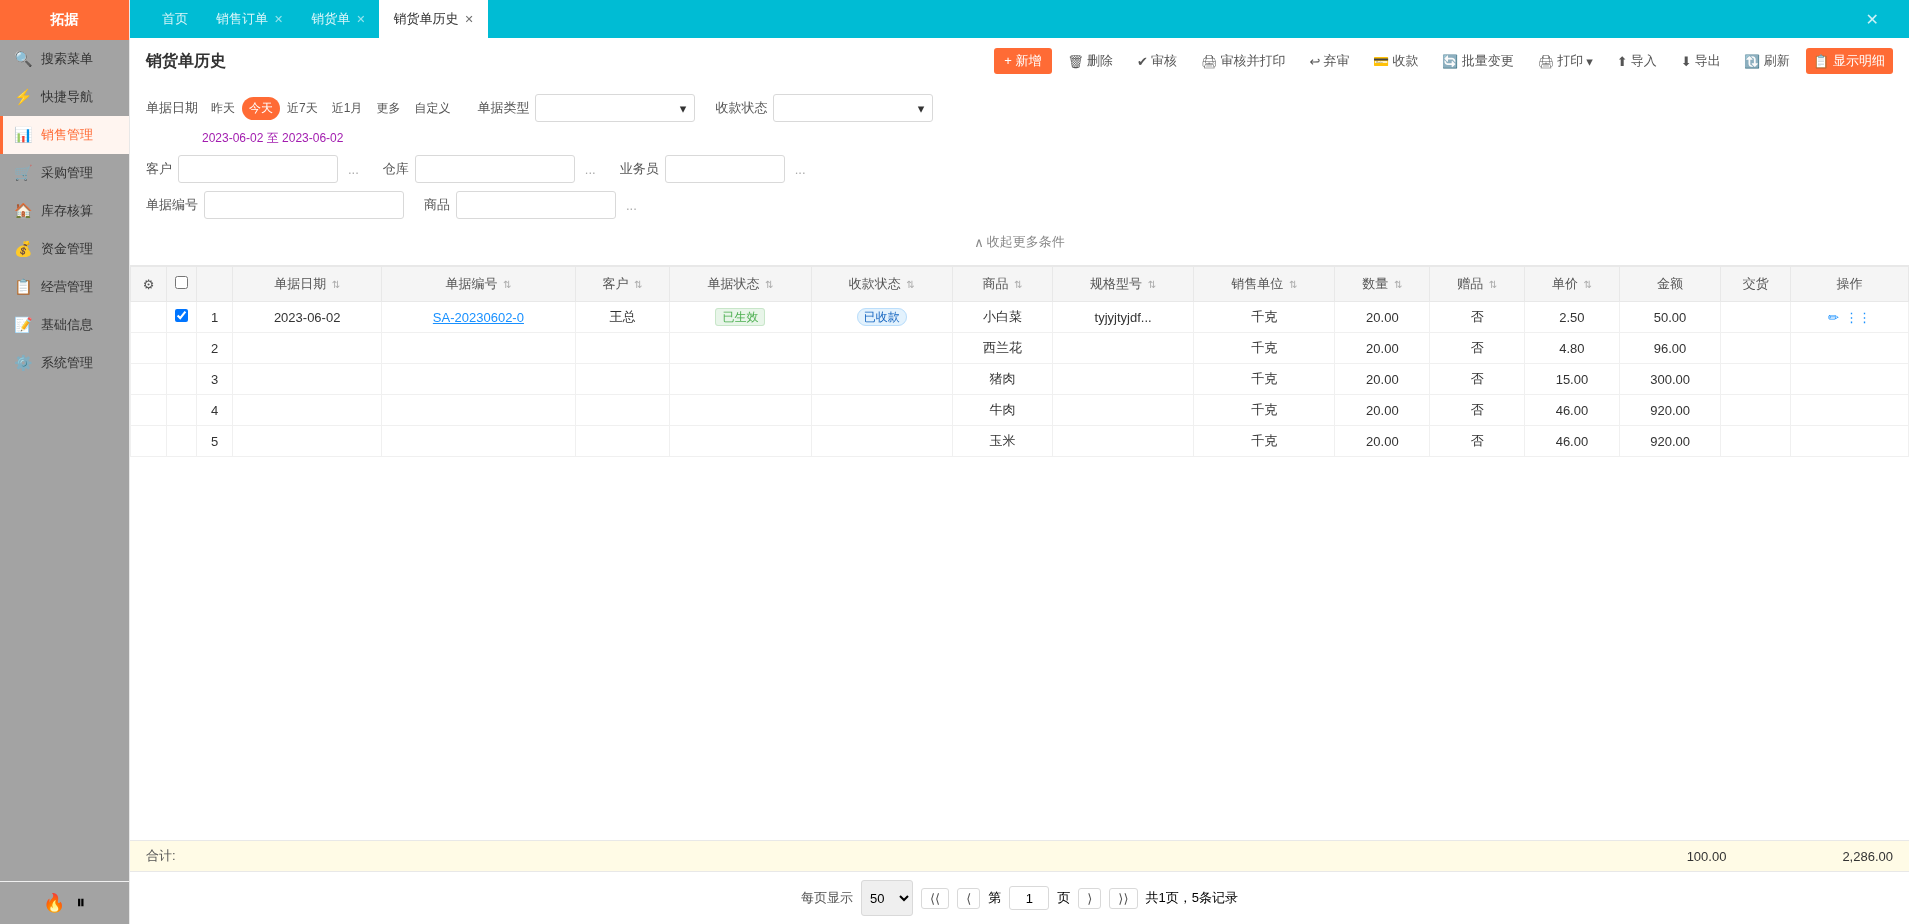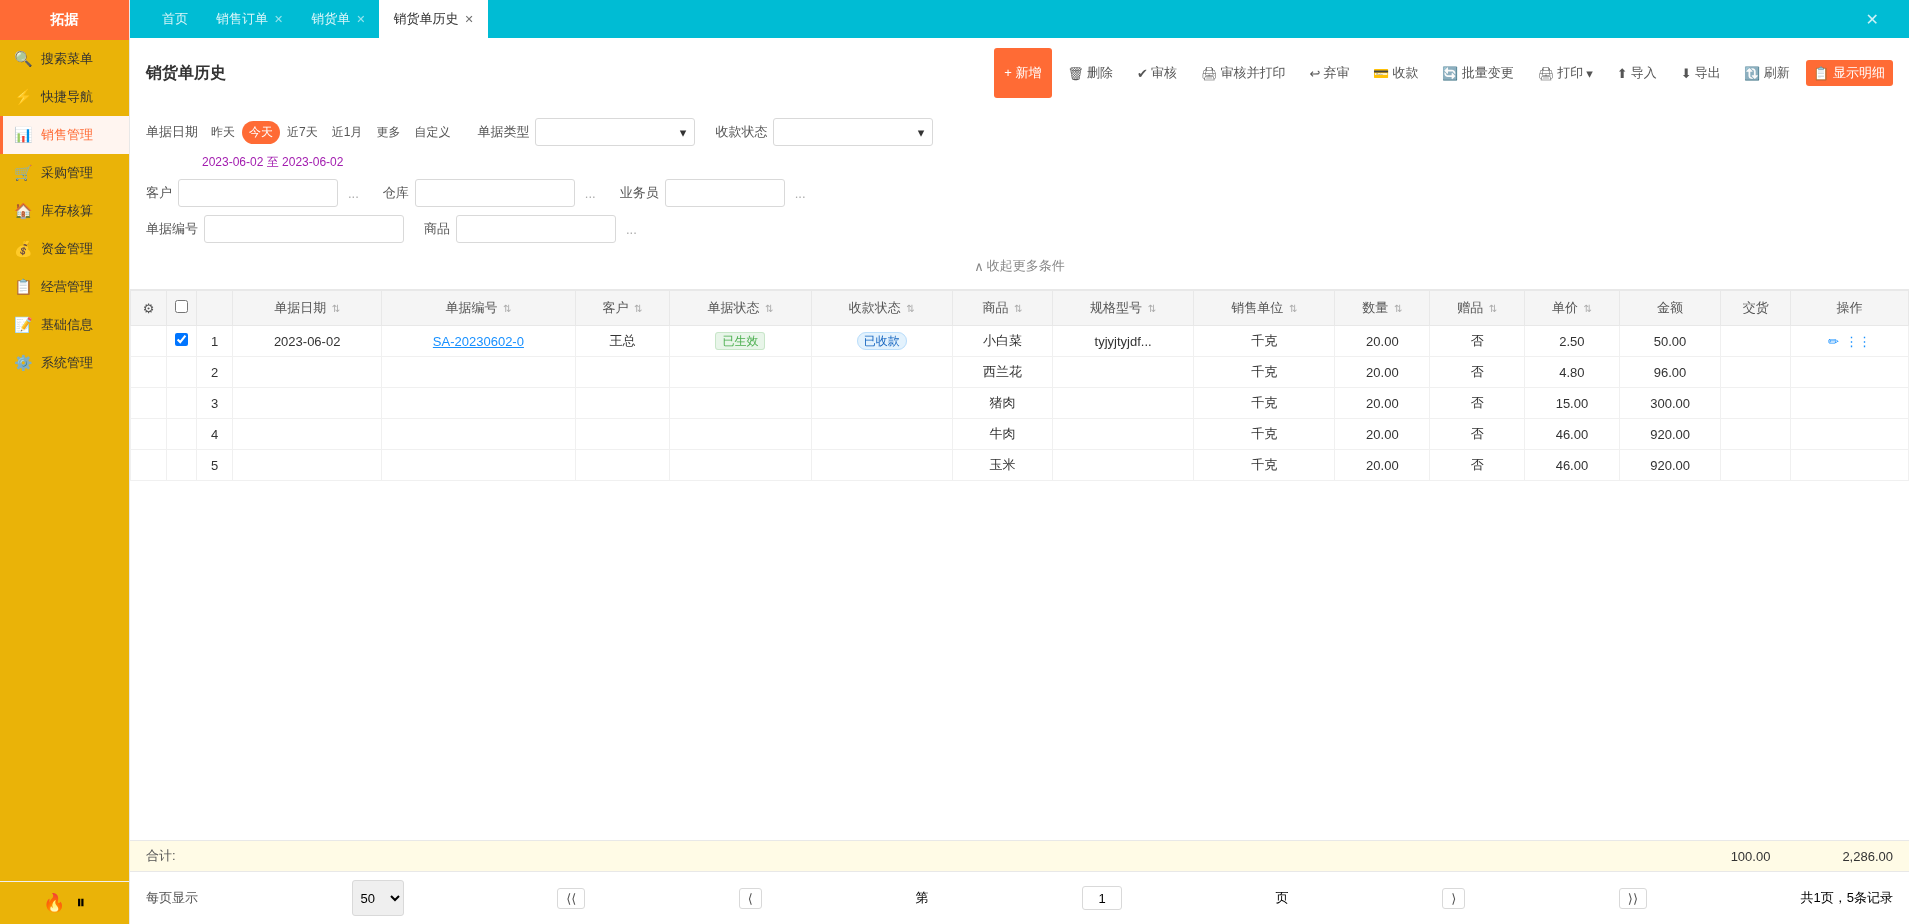--- a/index.html
+++ b/index.html
@@ -1,21 +1,21 @@
 <!DOCTYPE html>
 <html><head>
   <meta charset="utf-8">
   <style>
     * { box-sizing: border-box; margin: 0; padding: 0; font-family: 'Microsoft YaHei', Arial, sans-serif; font-size: 13px; }
     body { display: flex; height: 924px; overflow: hidden; background: #f5f5f5; }
 
     
     .sidebar {
       width: 130px;
-      background: #eab308;
+      background: #a3a3a3;
       border-right: 1px solid #e8e8e8;
       display: flex;
       flex-direction: column;
       flex-shrink: 0;
     }
     .sidebar-logo {
       height: 40px;
       background: #ff6b35;
       display: flex;
       align-items: center;
@@ -53,21 +53,21 @@
     }
     .page-title { font-size: 16px; font-weight: bold; color: #333; }
     .toolbar { display: flex; align-items: center; gap: 8px; flex-wrap: wrap; }
     .toolbar-btn {
       display: flex; align-items: center; gap: 3px;
       padding: 4px 8px; cursor: pointer; color: #555;
       border: none; background: none; font-size: 12px;
       white-space: nowrap;
     }
     .btn-primary {
-      background: #ff6b35; color: #fff; border-radius: 3px; padding: 16px 10px;
+      background: #ff6b35; color: #fff; border-radius: 3px; padding: 4px 10px;
     }
 
     
     .filter-area {
       background: #fff;
       padding: 12px 16px;
       border-bottom: 1px solid #e8e8e8;
     }
     .filter-row {
       display: flex;
@@ -174,21 +174,21 @@
     }
     .total-label { color: #555; margin-right: 10px; }
 
     
     .pagination {
       background: #fff;
       border-top: 1px solid #e8e8e8;
       padding: 8px 16px;
       display: flex;
       align-items: center;
-      justify-content: space-between;
+      justify-content: center;
       gap: 8px;
     }
     .page-btn {
       border: 1px solid #d9d9d9; background: #fff; color: #555;
       padding: 2px 8px; border-radius: 3px; cursor: pointer; font-size: 13px;
     }
     .page-input {
       width: 40px; border: 1px solid #d9d9d9; border-radius: 3px;
       text-align: center; padding: 2px; height: 24px;
     }
@@ -601,21 +601,21 @@
       <td>920.00</td>
       <td></td>
       <td></td>
     </tr>
           </tbody>
       </table>
     </div>
 
     <div class="table-footer">
       <span class="total-label">合计:</span>
-      <div style="flex:1;display:flex;align-items:center;justify-content:flex-end;gap:52px;">
+      <div style="flex:1;display:flex;align-items:center;justify-content:flex-end;gap:96px;">
         <span style="margin-right:20px;">100.00</span>
         <span>2,286.00</span>
       </div>
     </div>
 
     <div class="pagination">
       <span class="filter-label">每页显示</span>
       <select class="per-page-select">
         <option>50</option>
         <option>100</option>

